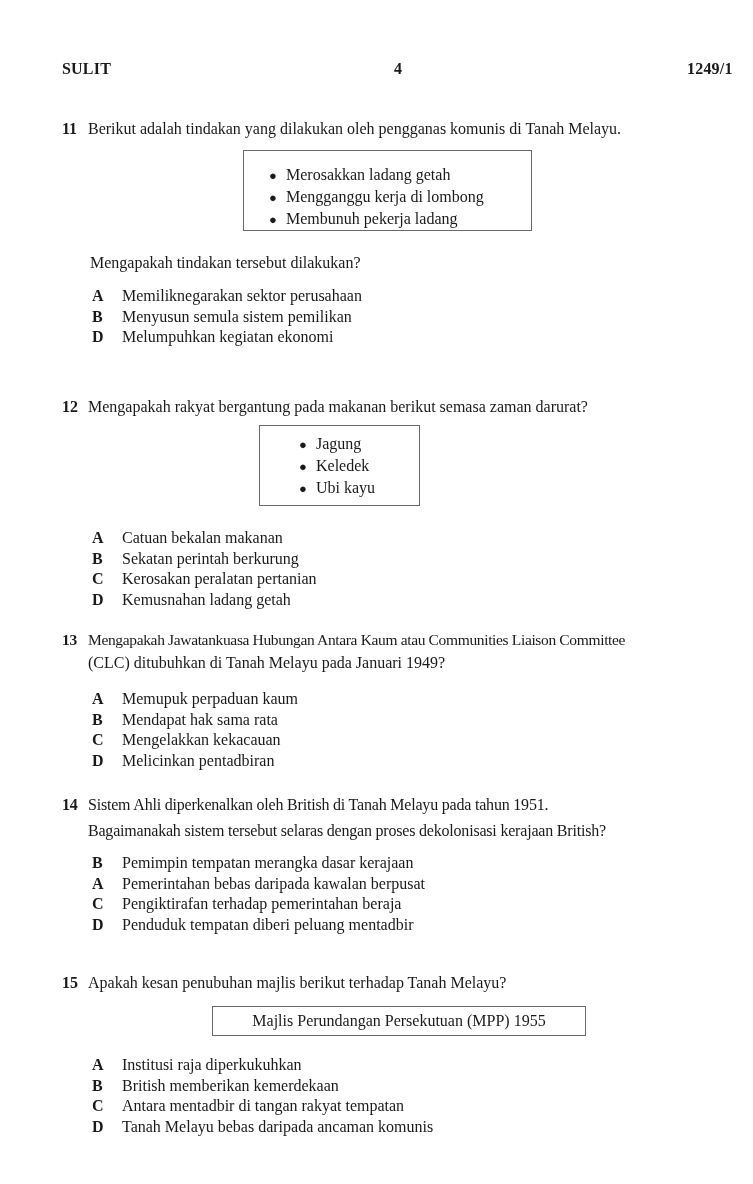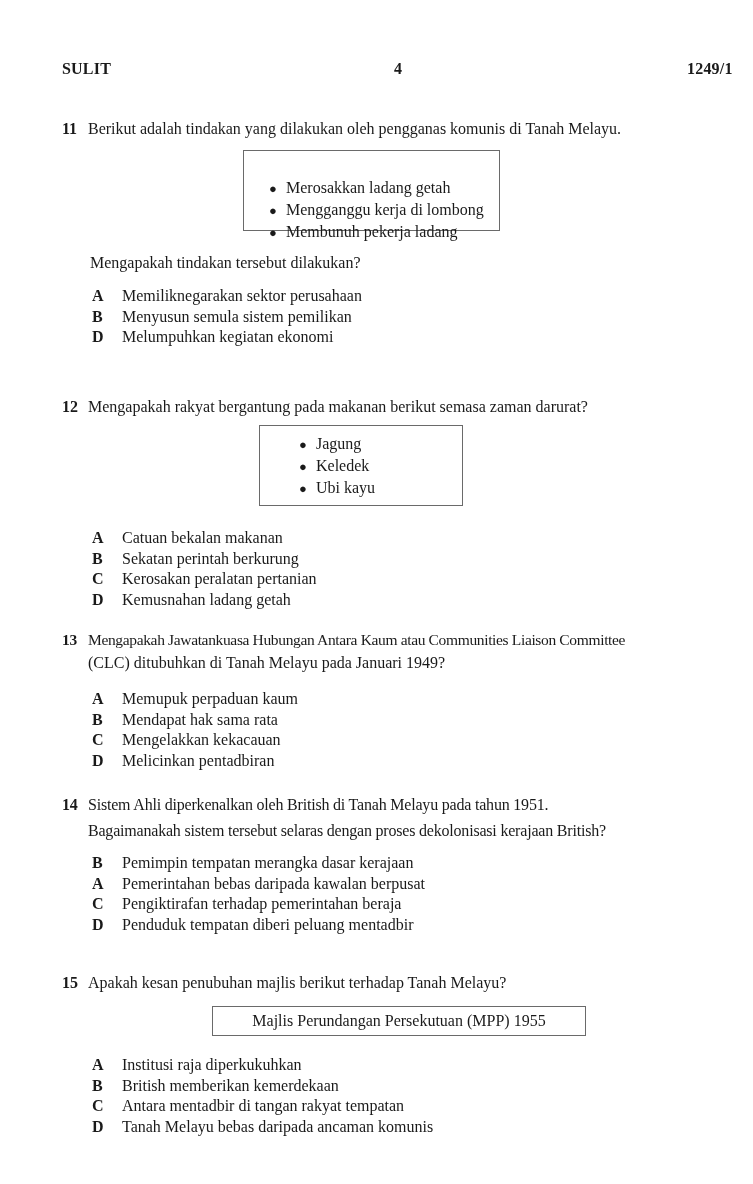--- a/index.html
+++ b/index.html
@@ -28,38 +28,38 @@
 </head>
 <body>
 
 <div class="abs header" style="left:62px;">SULIT</div>
 <div class="abs header" style="left:394px;">4</div>
 <div class="abs header" style="left:687px;">1249/1</div>
 
 <div class="abs qline" style="left:62px; top:119px;">
   <span class="qnum">11</span><span>Berikut adalah tindakan yang dilakukan oleh pengganas komunis di Tanah Melayu.</span>
 </div>
-<div class="abs box" style="left:243px; top:150px; width:257px; height:81px; padding:26px 0 0 20px;">
+<div class="abs box" style="left:243px; top:150px; width:289px; height:81px; padding:13px 0 0 20px;">
   <ul>
     <li><span class="bullet">●</span> <span>Merosakkan ladang getah</span></li>
     <li><span class="bullet">●</span> <span>Mengganggu kerja di lombong</span></li>
     <li><span class="bullet">●</span> <span>Membunuh pekerja ladang</span></li>
   </ul>
 </div>
 <div class="abs stem" style="left:90px; top:253px;">Mengapakah tindakan tersebut dilakukan?</div>
 <div class="abs opts" style="left:92px; top:286px;">
   <div class="opt"><span class="letter">A</span><span>Memiliknegarakan sektor perusahaan</span></div>
   <div class="opt"><span class="letter">B</span><span>Menyusun semula sistem pemilikan</span></div>
   <div class="opt"><span class="letter">D</span><span>Melumpuhkan kegiatan ekonomi</span></div>
 </div>
 
 <div class="abs qline" style="left:62px; top:397px;">
   <span class="qnum">12</span><span>Mengapakah rakyat bergantung pada makanan berikut semasa zaman darurat?</span>
 </div>
-<div class="abs box" style="left:259px; top:425px; width:204px; height:81px; padding:7px 0 0 34px;">
+<div class="abs box" style="left:259px; top:425px; width:161px; height:81px; padding:7px 0 0 34px;">
   <ul>
     <li><span class="bullet">●</span> <span>Jagung</span></li>
     <li><span class="bullet">●</span> <span>Keledek</span></li>
     <li><span class="bullet">●</span> <span>Ubi kayu</span></li>
   </ul>
 </div>
 <div class="abs opts" style="left:92px; top:528px;">
   <div class="opt"><span class="letter">A</span><span>Catuan bekalan makanan</span></div>
   <div class="opt"><span class="letter">B</span><span>Sekatan perintah berkurung</span></div>
   <div class="opt"><span class="letter">C</span><span>Kerosakan peralatan pertanian</span></div>

